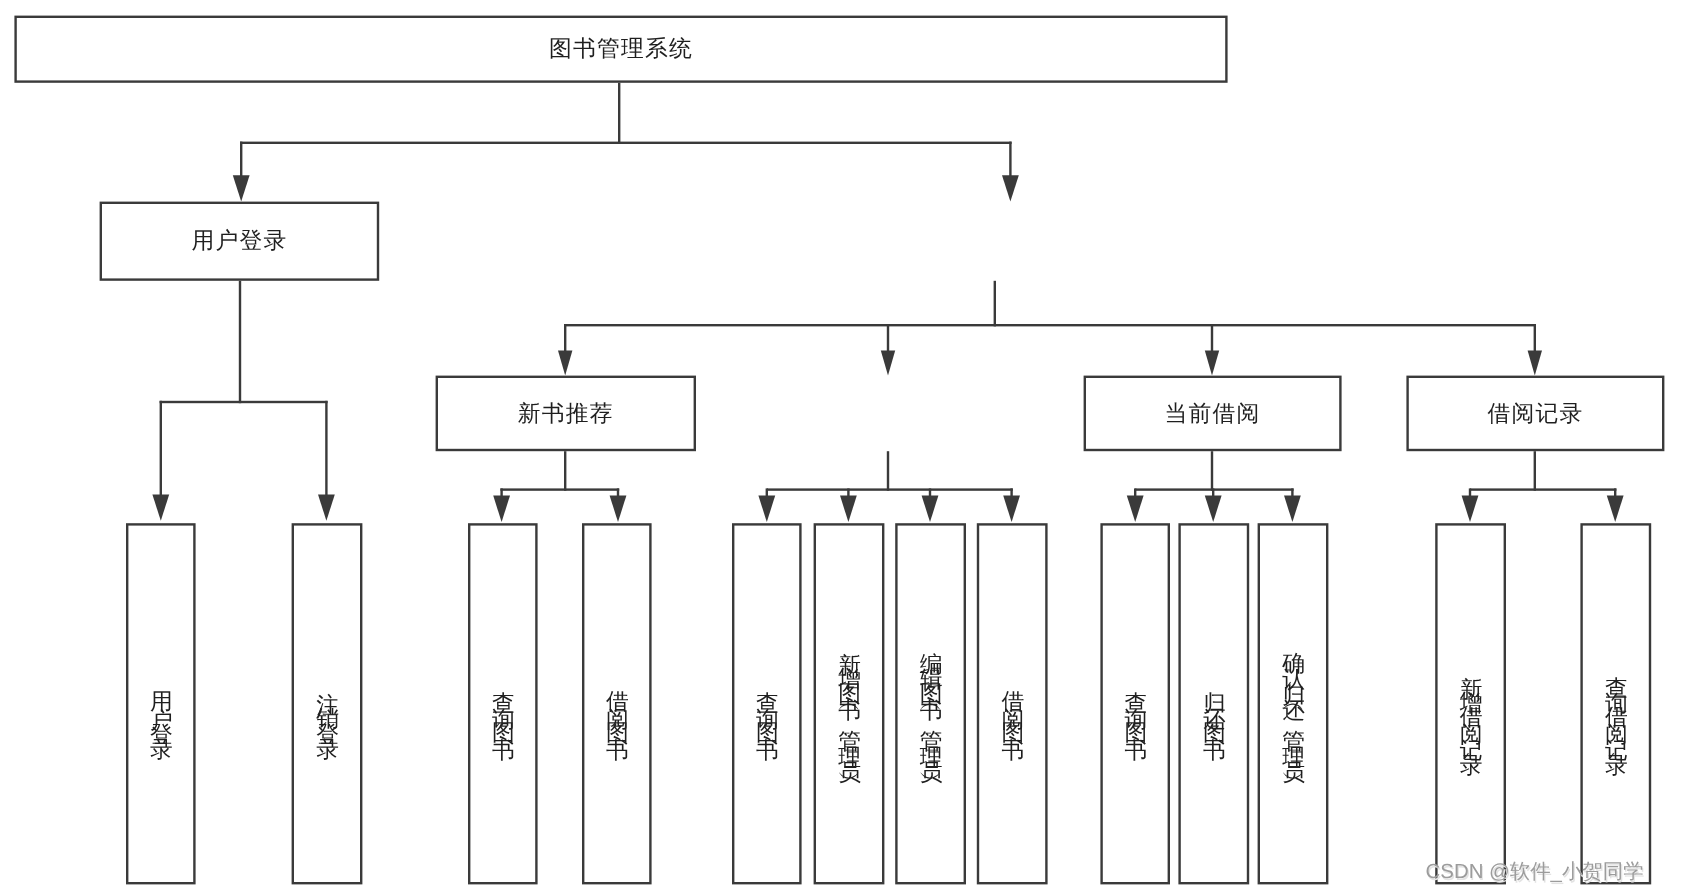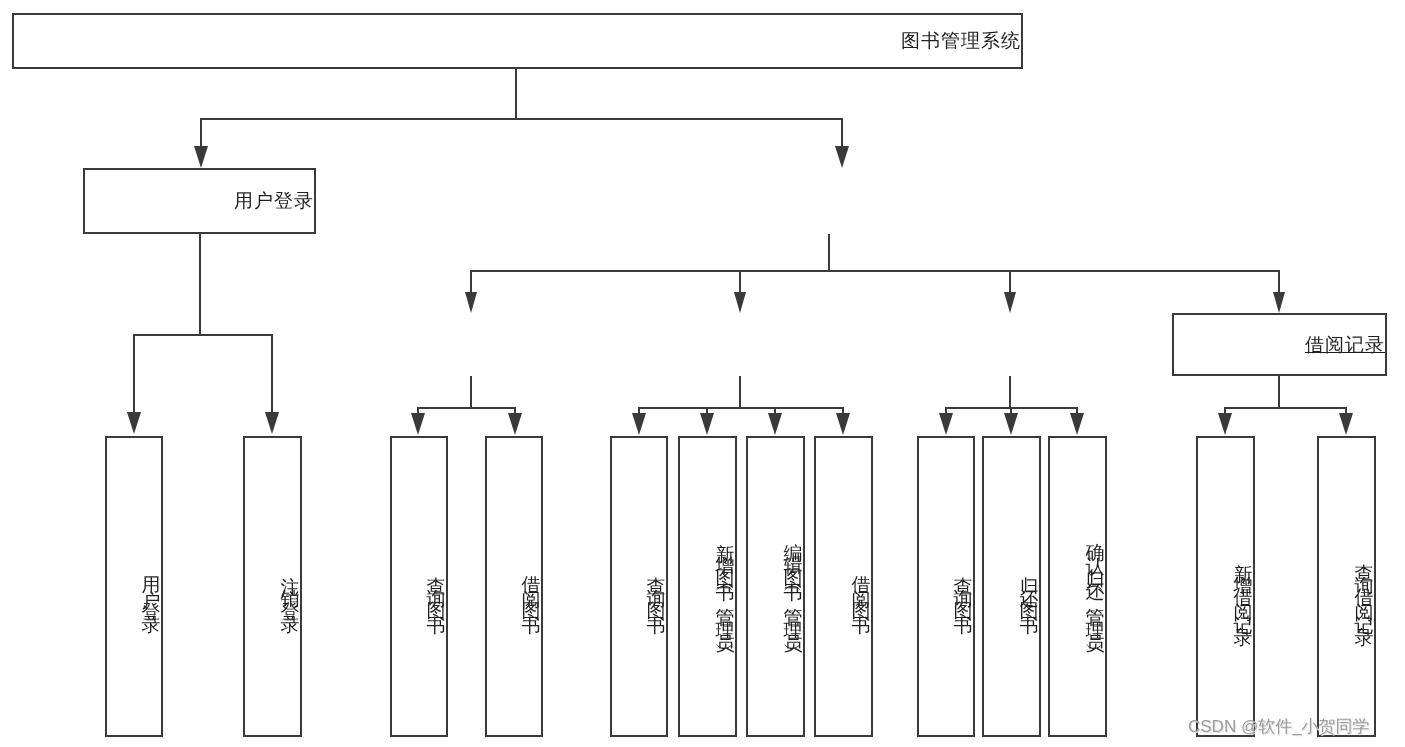--- a/index.html
+++ b/index.html
@@ -11,21 +11,21 @@
     font-family: "Liberation Sans", sans-serif;
     overflow: hidden;
   }
   .box {
     position: absolute;
     box-sizing: border-box;
     border: 2px solid #3a3a3a;
     background: #ffffff;
     display: flex;
     align-items: center;
-    justify-content: flex-end;
+    justify-content: center;
     color: #1f1f1f;
     font-size: 19px;
     letter-spacing: 1px;
     text-align: center;
   }
   .vbox { letter-spacing: 0; }
   .vbox .vtext {
     writing-mode: vertical-rl;
     text-orientation: mixed;
     letter-spacing: 13px;
@@ -84,21 +84,27 @@
   <div class="hl" style="left:470px;top:270px;width:810px;"></div>
   <div class="vl" style="left:470px;top:270px;height:24px;"></div>
   <div class="ar ar-sm" style="left:465px;top:292px;"></div>
   <div class="vl" style="left:739px;top:270px;height:24px;"></div>
   <div class="ar ar-sm" style="left:734px;top:292px;"></div>
   <div class="vl" style="left:1009px;top:270px;height:24px;"></div>
   <div class="ar ar-sm" style="left:1004px;top:292px;"></div>
   <div class="vl" style="left:1278px;top:270px;height:24px;"></div>
   <div class="ar ar-sm" style="left:1273px;top:292px;"></div>
 
-  <div class="box" style="left:1172px;top:313px;width:215px;height:63px;text-decoration:underline;">
+  <div class="box" style="left:363px;top:313px;width:217px;height:63px;">
+    <span>新书推荐</span>
+  </div>
+  <div class="box" style="left:903px;top:313px;width:215px;height:63px;">
+    <span>当前借阅</span>
+  </div>
+  <div class="box" style="left:1172px;top:313px;width:215px;height:63px;">
     <span>借阅记录</span>
   </div>
 
   <div class="vl" style="left:470px;top:376px;height:33px;"></div>
   <div class="hl" style="left:417px;top:407px;width:99px;"></div>
   <div class="vl" style="left:417px;top:407px;height:8px;"></div>
   <div class="ar" style="left:411px;top:413px;"></div>
   <div class="vl" style="left:514px;top:407px;height:8px;"></div>
   <div class="ar" style="left:508px;top:413px;"></div>
 

